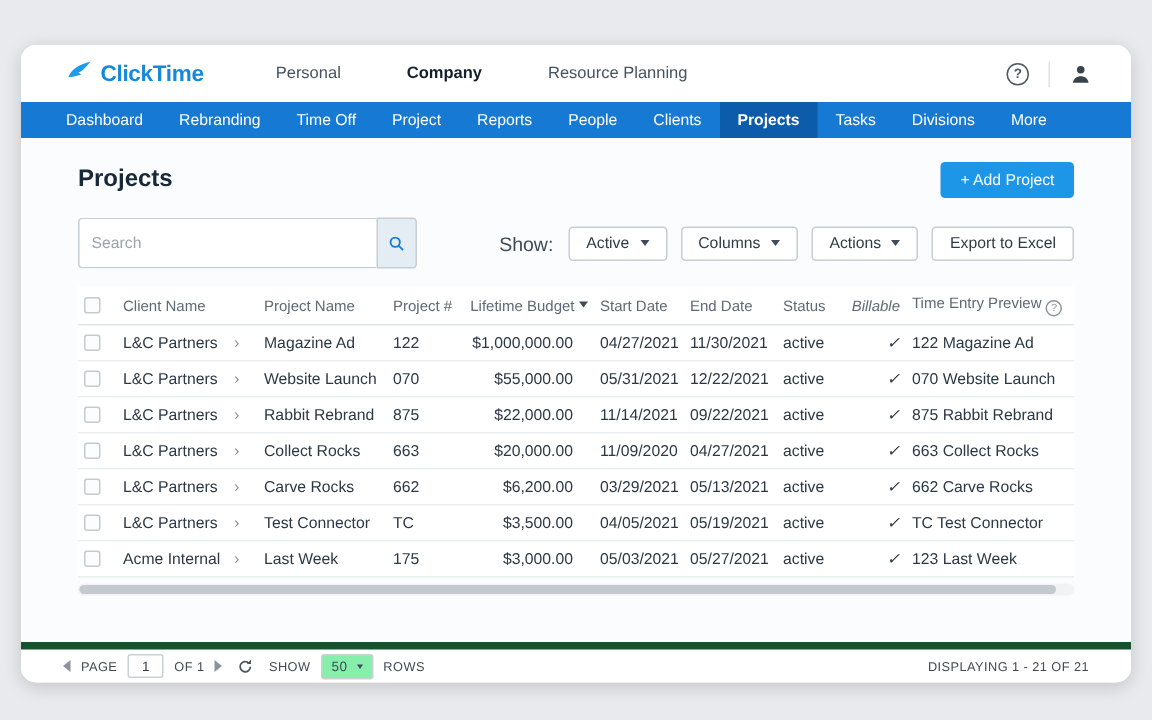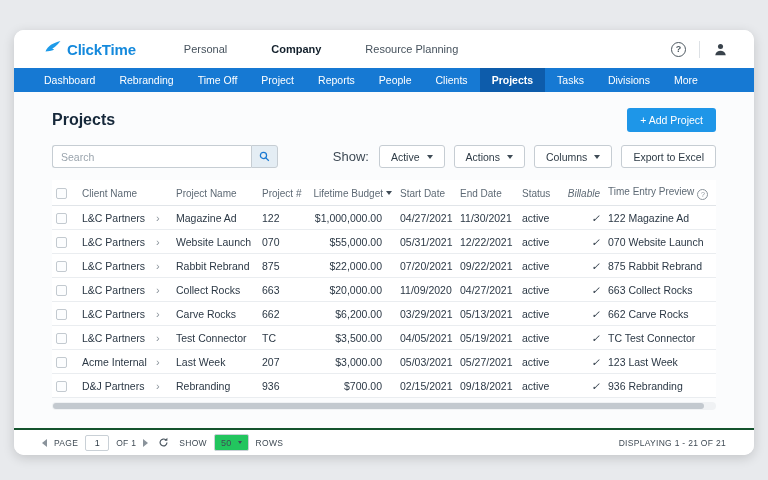--- a/index.html
+++ b/index.html
@@ -29,21 +29,21 @@
   .blue-nav a.active { background:#0d5cab; font-weight:bold; }
 
   
   main { flex:1 1 auto; background:#fbfcfd; padding:12px 38px 0; }
   .page-head { display:flex; align-items:center; justify-content:space-between; margin:4px 0 13px; }
   h1 { font-size:16px; color:#16283a; font-weight:bold; }
   .add-btn { background:#1e96e8; color:#fff; border:none; border-radius:3px;
     font-size:10.5px; padding:6px 13px; cursor:pointer; font-family:inherit; }
 
   .toolbar { display:flex; align-items:center; margin-bottom:12px; }
-  .search-box { display:flex; width:226px; height:23px; }
+  .search-box { display:flex; width:226px; height:34px; }
   .search-input { flex:1; border:1px solid #c6cdd3; border-right:none; border-radius:3px 0 0 3px;
     padding:0 8px; font-size:10.5px; color:#333; outline:none; font-family:inherit; background:#fff; }
   .search-input::placeholder { color:#9aa4ad; }
   .search-btn { width:27px; border:1px solid #c6cdd3; background:#e4edf4; border-radius:0 3px 3px 0;
     display:flex; align-items:center; justify-content:center; cursor:pointer; }
   .toolbar-right { margin-left:auto; display:flex; align-items:center; gap:9px; }
   .show-label { font-size:13px; color:#3d4954; margin-right:1px; }
   .dd, .export-btn { height:23px; background:#fff; border:1px solid #c6cdd3; border-radius:3px;
     font-size:10.5px; color:#2e3b46; padding:0 11px; display:flex; align-items:center; gap:7px;
     cursor:pointer; font-family:inherit; white-space:nowrap; }
@@ -66,31 +66,31 @@
   .info-circle { width:11px; height:11px; border:1px solid #8a939b; border-radius:50%;
     display:inline-flex; align-items:center; justify-content:center; font-size:7px; color:#8a939b;
     margin-left:3px; vertical-align:-2px; }
 
   
   .hscroll { height:8px; background:#f0f2f4; border-radius:4px; margin-top:4px; position:relative; }
   .hscroll-thumb { position:absolute; left:1px; top:1px; height:6px; width:98%;
     background:#c3c9cf; border-radius:3px; cursor:grab; }
 
   
-  footer { flex:0 0 27px; height:27px; border-top:2px solid #14532d; background:#fff;
+  footer { flex:0 0 27px; height:27px; border-top:5px solid #14532d; background:#fff;
     display:flex; align-items:center; padding:0 28px; font-size:8.5px; color:#3f4a54;
     letter-spacing:.3px;gap:35px; }
   .pager { display:flex; align-items:center; gap:7px; }
   .arrow-left { width:0; height:0; border-top:4px solid transparent; border-bottom:4px solid transparent;
     border-right:5px solid #8a939b; cursor:pointer; }
   .arrow-right { width:0; height:0; border-top:4px solid transparent; border-bottom:4px solid transparent;
     border-left:5px solid #8a939b; cursor:pointer; }
   .page-input { width:24px; height:16px; border:1px solid #c9d0d6; border-radius:2px;
     text-align:center; font-size:9px; color:#2e3b46; font-family:inherit; outline:none; }
-  .rows-dd { height:17px; border:1px solid #c9d0d6; border-radius:2px; background:#22c55e;
+  .rows-dd { height:17px; border:1px solid #c9d0d6; border-radius:2px; background:#86efac;
     display:flex; align-items:center; gap:6px; padding:0 6px; font-size:9px; cursor:pointer; }
   .rows-dd .caret { border-top-width:3px; border-left-width:2.5px; border-right-width:2.5px; }
   .refresh { cursor:pointer; display:flex; align-items:center; margin:0 3px; }
   .displaying { margin-left:auto; }
 </style>
 </head>
 <body>
 
 <div class="window">
 
@@ -152,25 +152,25 @@
           </span>
         </button>
       </div>
       <div class="toolbar-right">
         <span class="show-label">Show:</span>
         <button class="dd">
           <span>Active</span>
           <span class="caret"></span>
         </button>
         <button class="dd">
-          <span>Actions</span>
+          <span>Columns</span>
           <span class="caret"></span>
         </button>
         <button class="dd">
-          <span>Columns</span>
+          <span>Actions</span>
           <span class="caret"></span>
         </button>
         <button class="export-btn">Export to Excel</button>
       </div>
     </div>
 
     <table>
       <colgroup>
         <col style="width:26px">
           <col style="width:74px">
@@ -232,21 +232,21 @@
     <td>070 Website Launch</td>
   </tr>
 
   <tr>
     <td><span class="cb"></span></td>
     <td>L&amp;C Partners</td>
     <td class="c-chev"><span>›</span></td>
     <td>Rabbit Rebrand</td>
     <td>875</td>
     <td class="c-budget">$22,000.00</td>
-    <td>07/20/2021</td>
+    <td>11/14/2021</td>
     <td>09/22/2021</td>
     <td>active</td>
     <td class="c-bill">✓</td>
     <td>875 Rabbit Rebrand</td>
   </tr>
 
   <tr>
     <td><span class="cb"></span></td>
     <td>L&amp;C Partners</td>
     <td class="c-chev"><span>›</span></td>
@@ -286,42 +286,29 @@
     <td>active</td>
     <td class="c-bill">✓</td>
     <td>TC Test Connector</td>
   </tr>
 
   <tr>
     <td><span class="cb"></span></td>
     <td>Acme Internal</td>
     <td class="c-chev"><span>›</span></td>
     <td>Last Week</td>
-    <td>207</td>
+    <td>175</td>
     <td class="c-budget">$3,000.00</td>
     <td>05/03/2021</td>
     <td>05/27/2021</td>
     <td>active</td>
     <td class="c-bill">✓</td>
     <td>123 Last Week</td>
   </tr>
 
-  <tr>
-    <td><span class="cb"></span></td>
-    <td>D&amp;J Partners</td>
-    <td class="c-chev"><span>›</span></td>
-    <td>Rebranding</td>
-    <td>936</td>
-    <td class="c-budget">$700.00</td>
-    <td>02/15/2021</td>
-    <td>09/18/2021</td>
-    <td>active</td>
-    <td class="c-bill">✓</td>
-    <td>936 Rebranding</td>
-  </tr>
 </tbody>
     </table>
 
     <div class="hscroll">
       <div class="hscroll-thumb"></div>
     </div>
   </main>
 
   <footer>
     <div class="pager">

